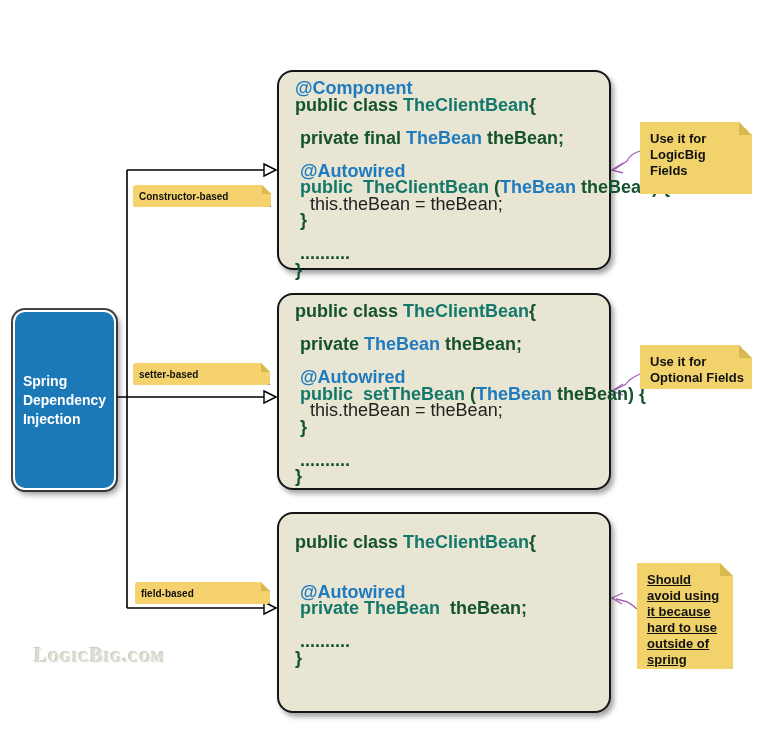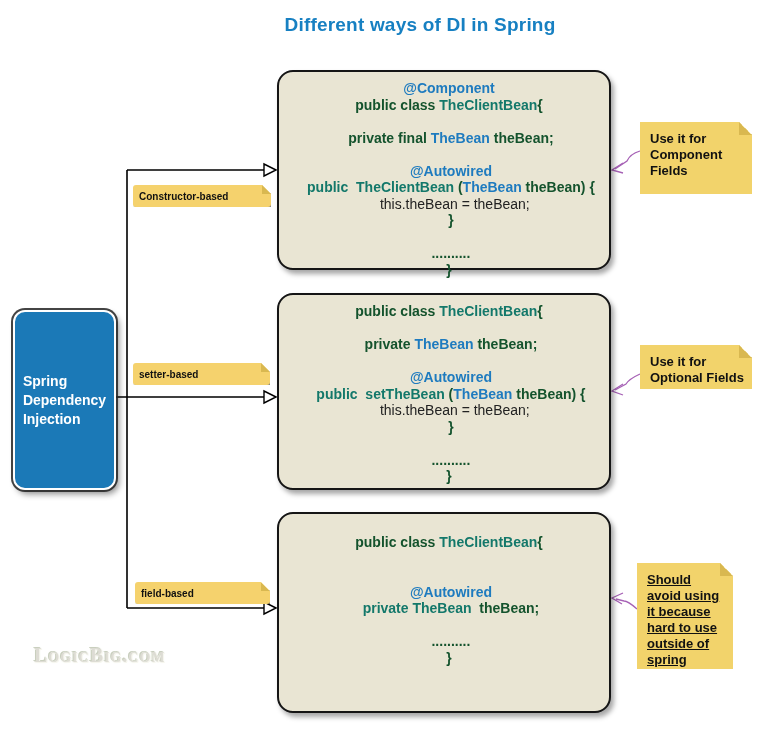--- a/index.html
+++ b/index.html
@@ -26,22 +26,22 @@
   }
   
   .code-box{
     position:absolute;left:277px;width:334px;
     background:var(--code_bg,#e9e5d3);
     border:2px solid #151515;border-radius:16px;
     box-shadow:3px 4px 5px rgba(0,0,0,.35);
     box-sizing:border-box;
   }
   .code{
-    padding:8px 6px 0 16px;font-size:14px;font-weight:bold;color:#111;
-    white-space:pre;line-height:16.5px;text-align:center;
+    padding:8px 6px 0 16px;font-size:18px;font-weight:bold;color:#111;
+    white-space:pre;line-height:16.5px;
   }
   #code-box-1{top:70px;height:200px;}
   #code-box-2{top:293px;height:197px;}
   #code-box-3{top:512px;height:201px;}
   #code-box-3 .code{padding-top:20px;}
   .tok-black{color:#14532d;}
   .tok-blue{color:var(--tok_blue,#1e7bbf);}
   .tok-teal{color:var(--tok_teal,#13786a);}
   .tok-plain{color:#222;font-weight:normal;}
   
@@ -83,21 +83,20 @@
     letter-spacing:1px;color:#dddcd4;
     text-shadow:1px 1px 0 #f6f6ee,-1px -1px 0 #c9cfbe,0 0 2px #e4e8da;
     font-variant:small-caps;
   }
 </style>
 </head>
 <body>
 
 <div id="canvas">
 
-  <div class="title">Different ways of DI in Spring</div>
 
   <svg id="connectors" viewBox="0 0 763 738">
 
     <path d="M112,397 H127 M127,170 V608 M127,170 H265 M127,397 H265 M127,608 H265" stroke="#000" stroke-width="1.6" fill="none"></path>
     <polygon points="276,170 264,164 264,176" fill="#fff" stroke="#000" stroke-width="1.4"></polygon>
     <polygon points="276,397 264,391 264,403" fill="#fff" stroke="#000" stroke-width="1.4"></polygon>
     <polygon points="276,608 264,602 264,614" fill="#fff" stroke="#000" stroke-width="1.4"></polygon>
 
     <g stroke="var(--connector_purple,#a661b5)" stroke-width="1.3" fill="none">
       <path d="M640,151 Q630,154 627,161 L615,169"></path>
@@ -132,21 +131,21 @@
     <div class="code"><div class="code-line"><span class="tok-blue">@Component</span></div><div class="code-line"><span class="tok-black">public class </span><span class="tok-teal">TheClientBean</span><span class="tok-black">{</span></div><div class="code-line">&nbsp;</div><div class="code-line"><span class="tok-black"> private final </span><span class="tok-blue">TheBean</span><span class="tok-black"> theBean;</span></div><div class="code-line">&nbsp;</div><div class="code-line"><span class="tok-blue"> @Autowired</span></div><div class="code-line"><span class="tok-teal"> public  TheClientBean </span><span class="tok-black">(</span><span class="tok-blue">TheBean</span><span class="tok-black"> theBean) {</span></div><div class="code-line"><span class="tok-plain">   this.theBean = theBean;</span></div><div class="code-line"><span class="tok-black"> }</span></div><div class="code-line">&nbsp;</div><div class="code-line"><span class="tok-black"> ..........</span></div><div class="code-line"><span class="tok-black">}</span></div></div>
   </div>
   <div class="code-box" id="code-box-2">
     <div class="code"><div class="code-line"><span class="tok-black">public class </span><span class="tok-teal">TheClientBean</span><span class="tok-black">{</span></div><div class="code-line">&nbsp;</div><div class="code-line"><span class="tok-black"> private </span><span class="tok-blue">TheBean</span><span class="tok-black"> theBean;</span></div><div class="code-line">&nbsp;</div><div class="code-line"><span class="tok-blue"> @Autowired</span></div><div class="code-line"><span class="tok-teal"> public  setTheBean </span><span class="tok-black">(</span><span class="tok-blue">TheBean</span><span class="tok-black"> theBean) {</span></div><div class="code-line"><span class="tok-plain">   this.theBean = theBean;</span></div><div class="code-line"><span class="tok-black"> }</span></div><div class="code-line">&nbsp;</div><div class="code-line"><span class="tok-black"> ..........</span></div><div class="code-line"><span class="tok-black">}</span></div></div>
   </div>
   <div class="code-box" id="code-box-3">
     <div class="code"><div class="code-line"><span class="tok-black">public class </span><span class="tok-teal">TheClientBean</span><span class="tok-black">{</span></div><div class="code-line">&nbsp;</div><div class="code-line">&nbsp;</div><div class="code-line"><span class="tok-blue"> @Autowired</span></div><div class="code-line"><span class="tok-teal"> private TheBean </span><span class="tok-black"> theBean;</span></div><div class="code-line">&nbsp;</div><div class="code-line"><span class="tok-black"> ..........</span></div><div class="code-line"><span class="tok-black">}</span></div></div>
   </div>
 
   <div class="note" id="note-1">
-    <span>Use it for Component Fields</span>
+    <span>Use it for LogicBig Fields</span>
     <span class="fold"></span>
   </div>
   <div class="note" id="note-2">
     <span>Use it for Optional Fields</span>
     <span class="fold"></span>
   </div>
   <div class="note" id="note-3">
     <span>Should avoid using it because hard to use outside of spring container.</span>
     <span class="fold"></span>
   </div>

